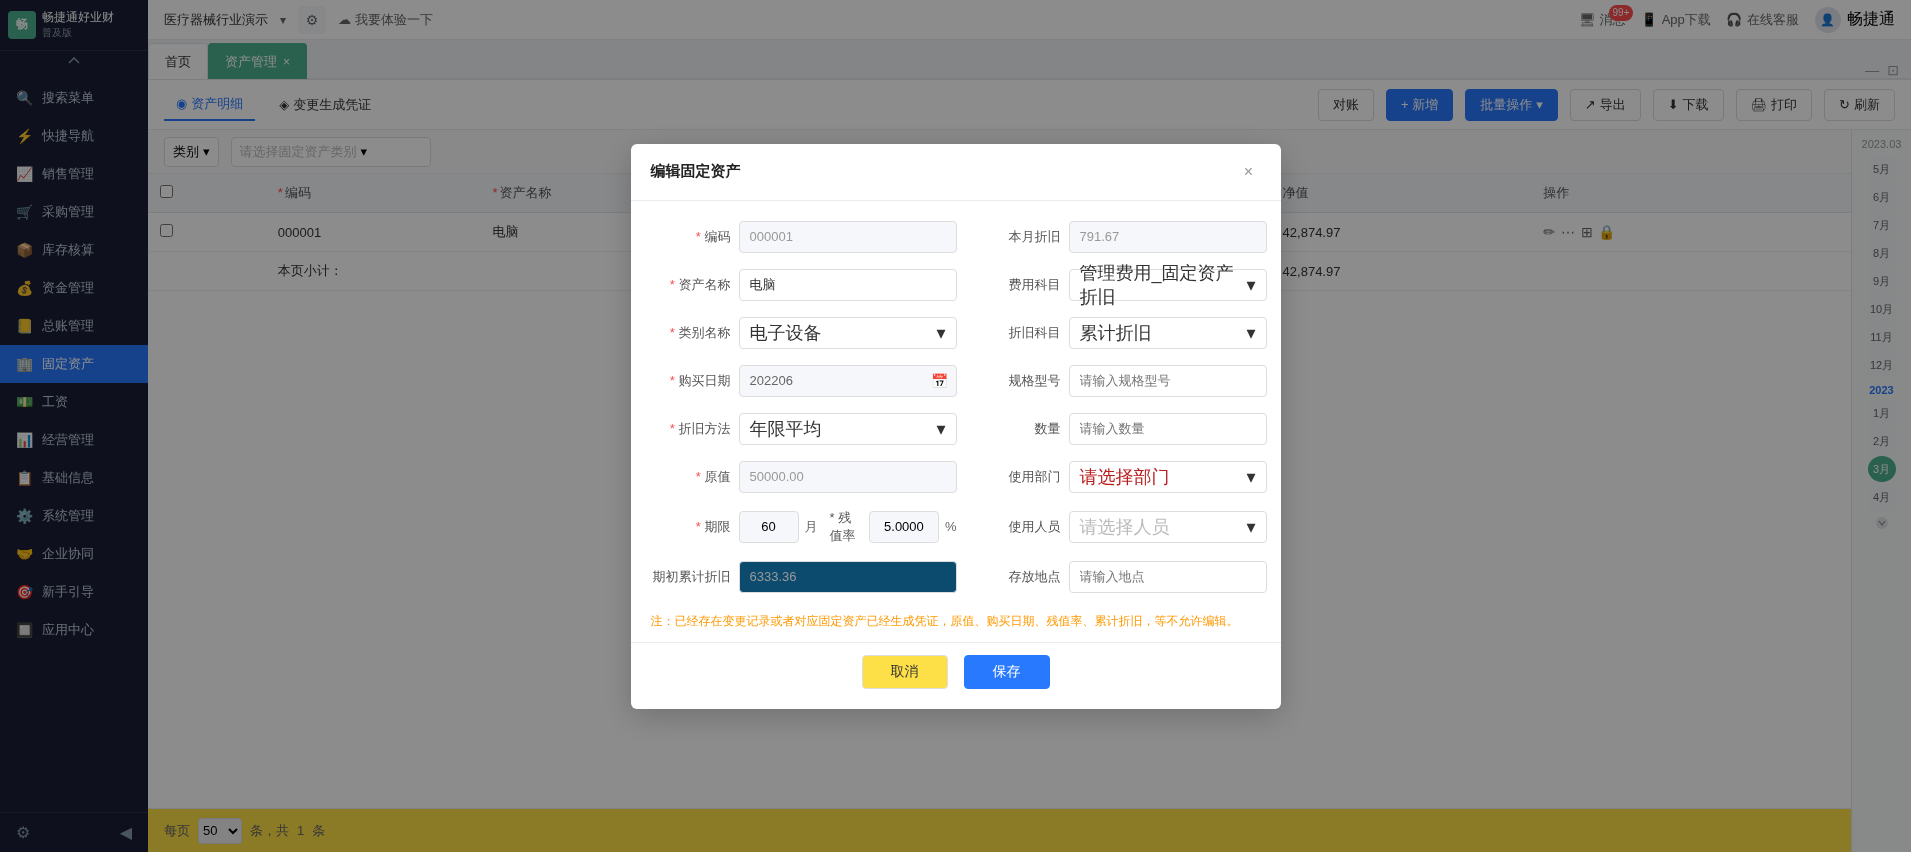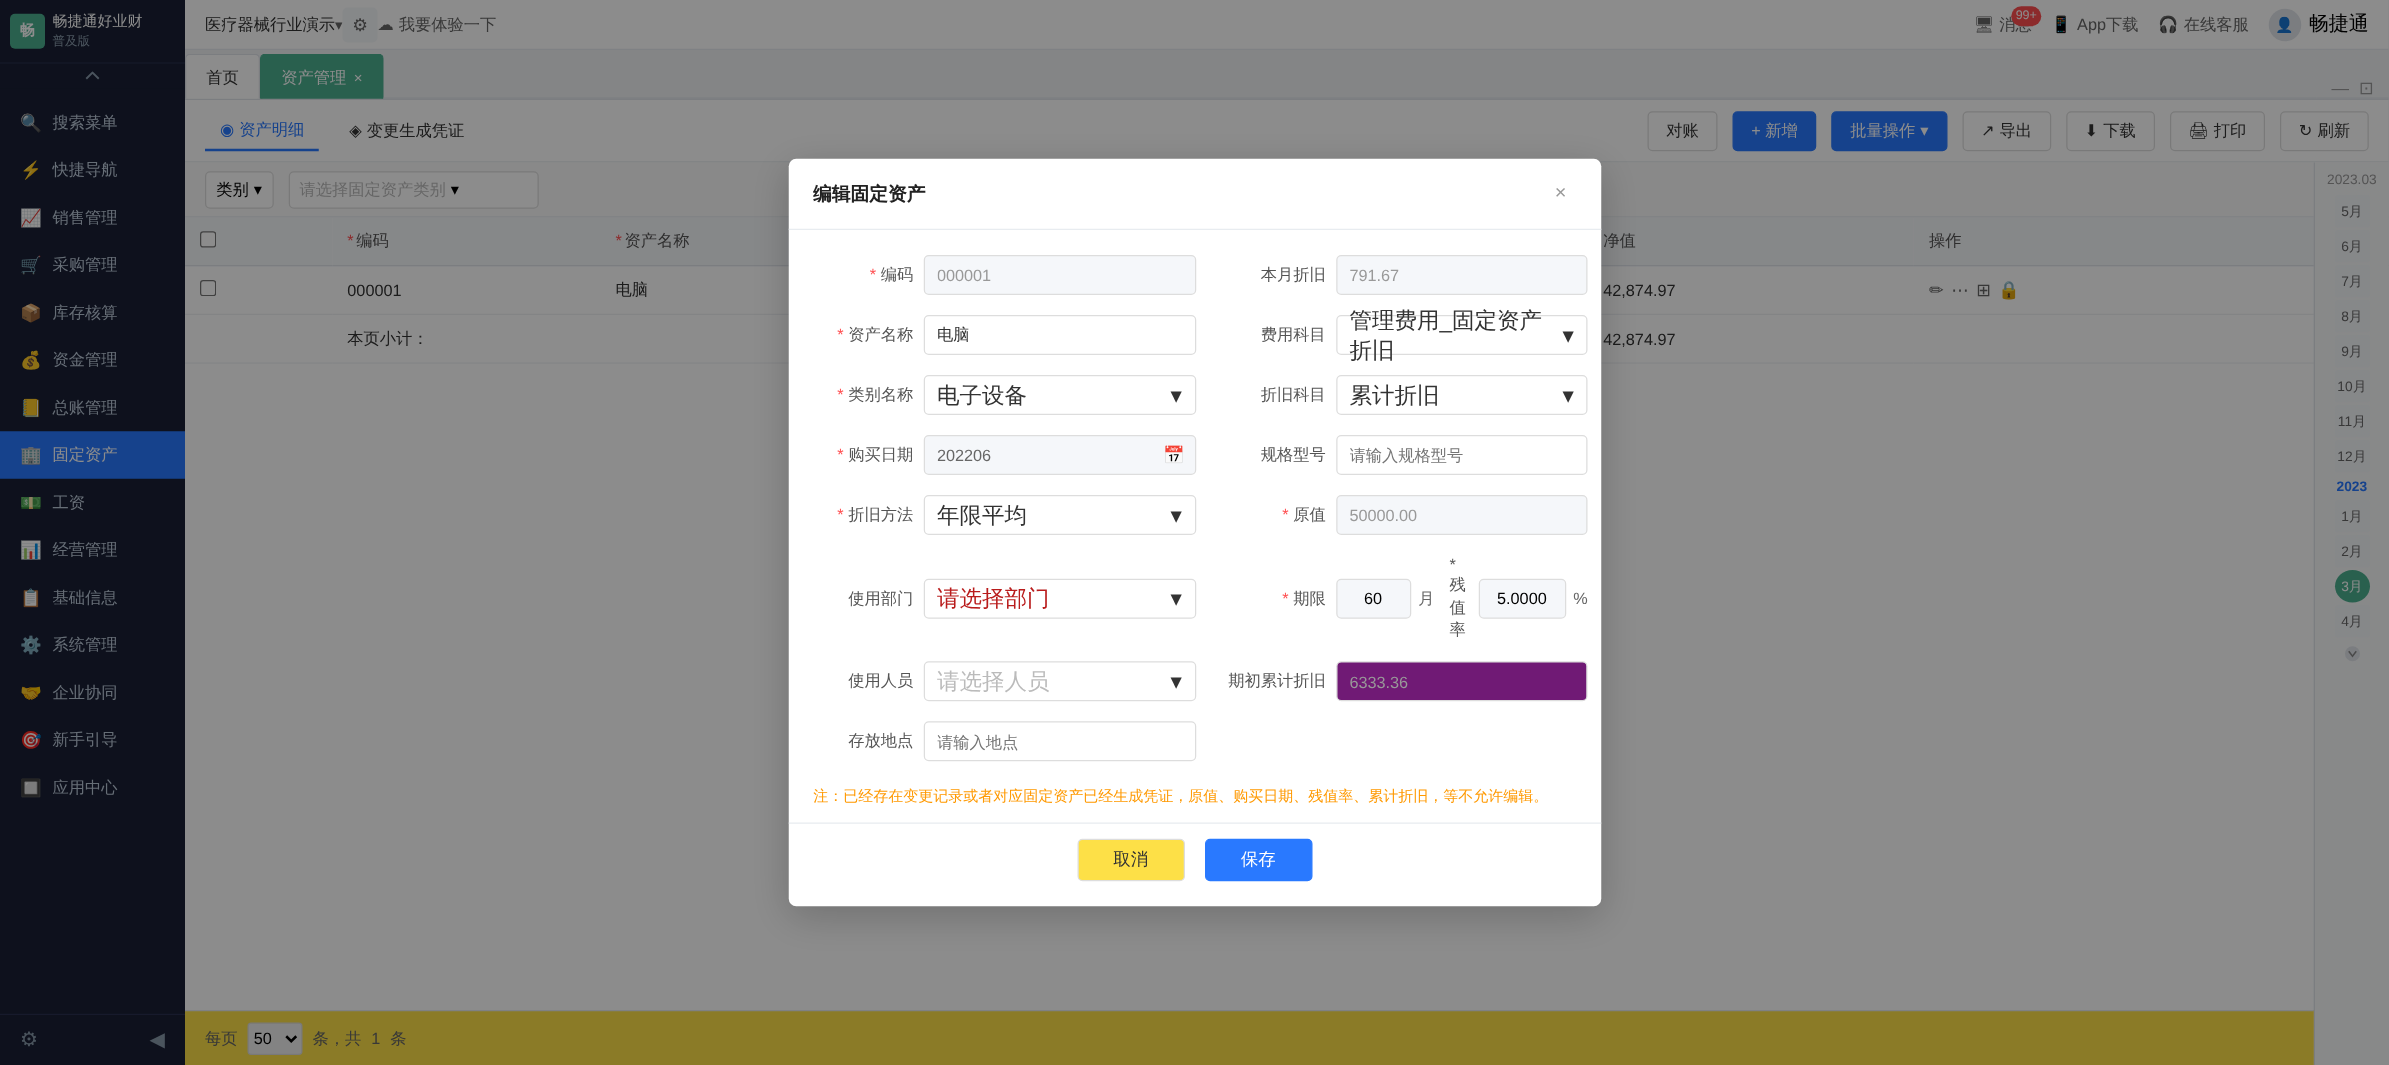--- a/index.html
+++ b/index.html
@@ -89,21 +89,21 @@
     .topbar {
       height: 40px;
       background: #fff;
       display: flex;
       align-items: center;
       padding: 0 16px;
       gap: 12px;
       border-bottom: 1px solid #e8ecf0;
     }
     .topbar-left {
-      display: flex; align-items: center; gap: 0; flex: 1;
+      display: flex; align-items: center; gap: 12px; flex: 1;
     }
     .company-name {
       font-size: 13px; color: #333;
     }
     .company-dropdown {
       font-size: 12px; color: #666; cursor: pointer;
     }
     .topbar-icon {
       width: 28px; height: 28px;
       background: #f5f7fa;
@@ -763,20 +763,24 @@
       <div class="form-row">
         <span class="form-label">
           <span class="req">*</span> <span>折旧方法</span>
         </span>
         <div class="form-select">
           <span>年限平均</span>
           <span>▾</span>
         </div>
       </div>
 
+      <div class="form-row">
+        <span class="form-label">数量</span>
+        <input class="form-input" type="text" placeholder="请输入数量" style="">
+      </div>
 
       <div class="form-row">
         <span class="form-label">
           <span class="req">*</span> <span>原值</span>
         </span>
         <input class="form-input disabled" type="text" style="background: rgb(245, 247, 250);" value="50000.00">
       </div>
 
       <div class="form-row">
         <span class="form-label">使用部门</span>
@@ -804,21 +808,21 @@
       <div class="form-row">
         <span class="form-label">使用人员</span>
         <div class="form-select">
           <span style="color:#bbb;">请选择人员</span>
           <span>▾</span>
         </div>
       </div>
 
       <div class="form-row">
         <span class="form-label">期初累计折旧</span>
-        <input class="form-input disabled" type="text" style="background: #701a75;" readonly="" value="6333.36">
+        <input class="form-input disabled" type="text" style="background: #0c4a6e;" readonly="" value="6333.36">
       </div>
 
       <div class="form-row">
         <span class="form-label">存放地点</span>
         <input class="form-input" type="text" placeholder="请输入地点" style="">
       </div>
     </div>
 
     <div class="modal-note" style="grid-column:1/-1; padding:0 20px 12px; font-size:12px; color:#ff9900;">注：已经存在变更记录或者对应固定资产已经生成凭证，原值、购买日期、残值率、累计折旧，等不允许编辑。</div>
 

